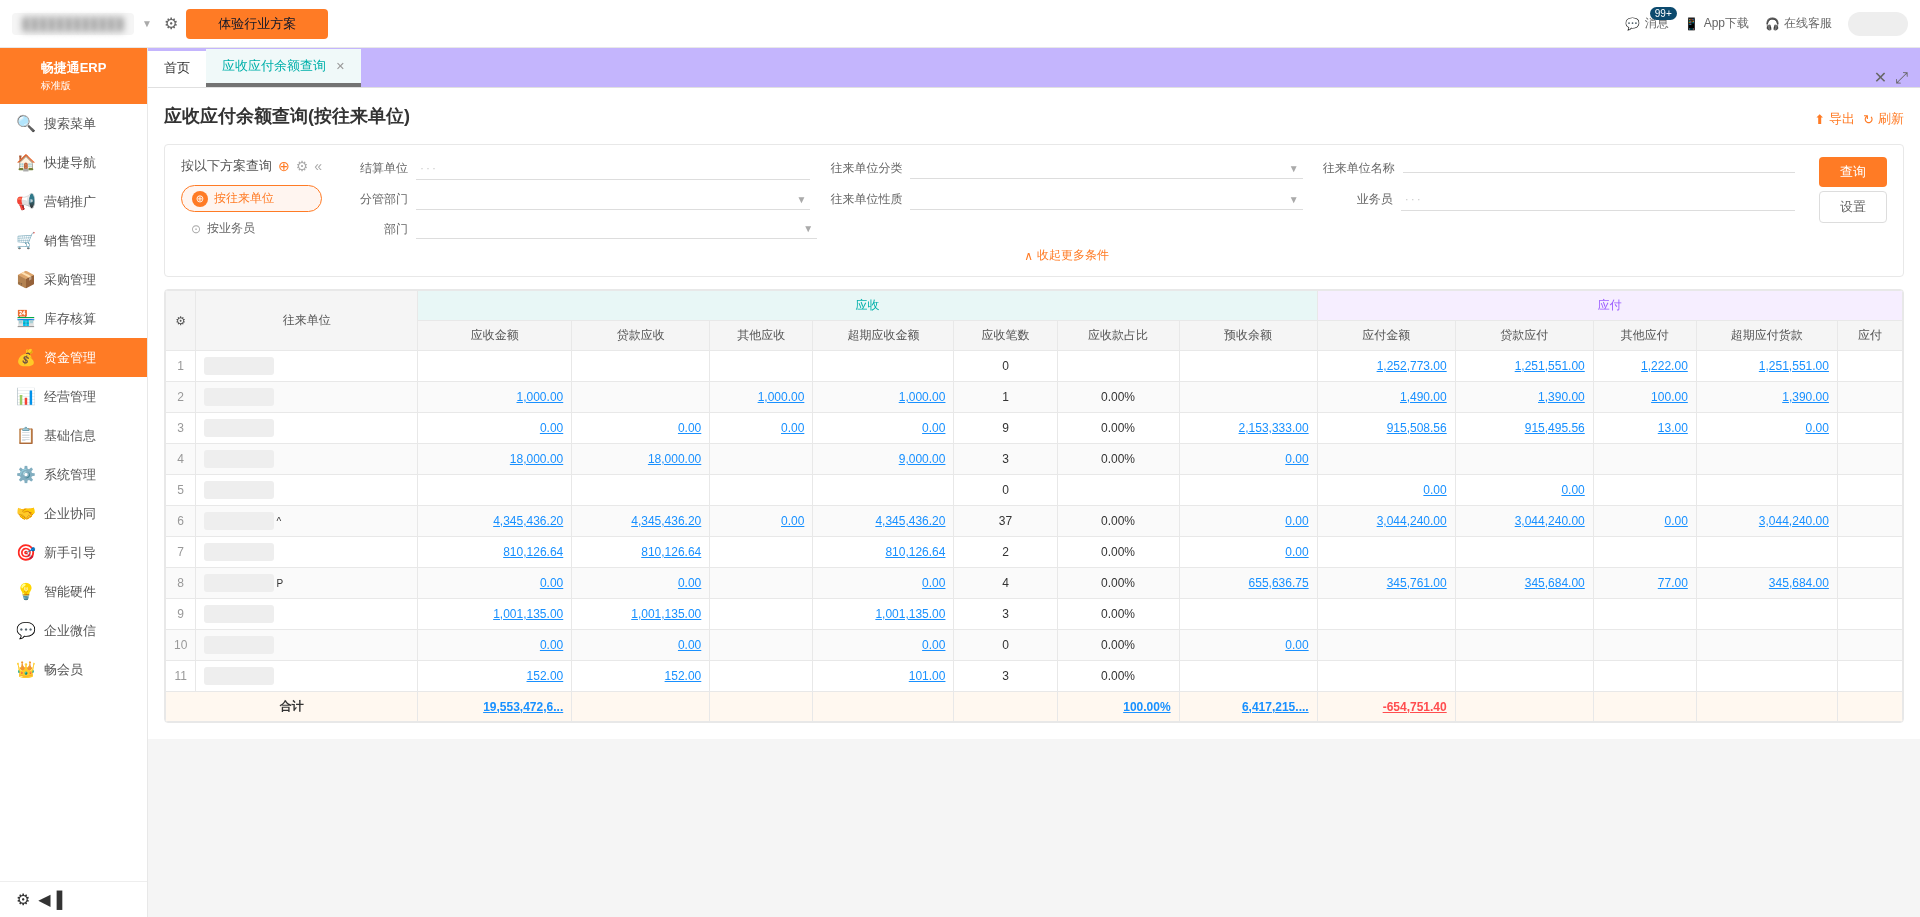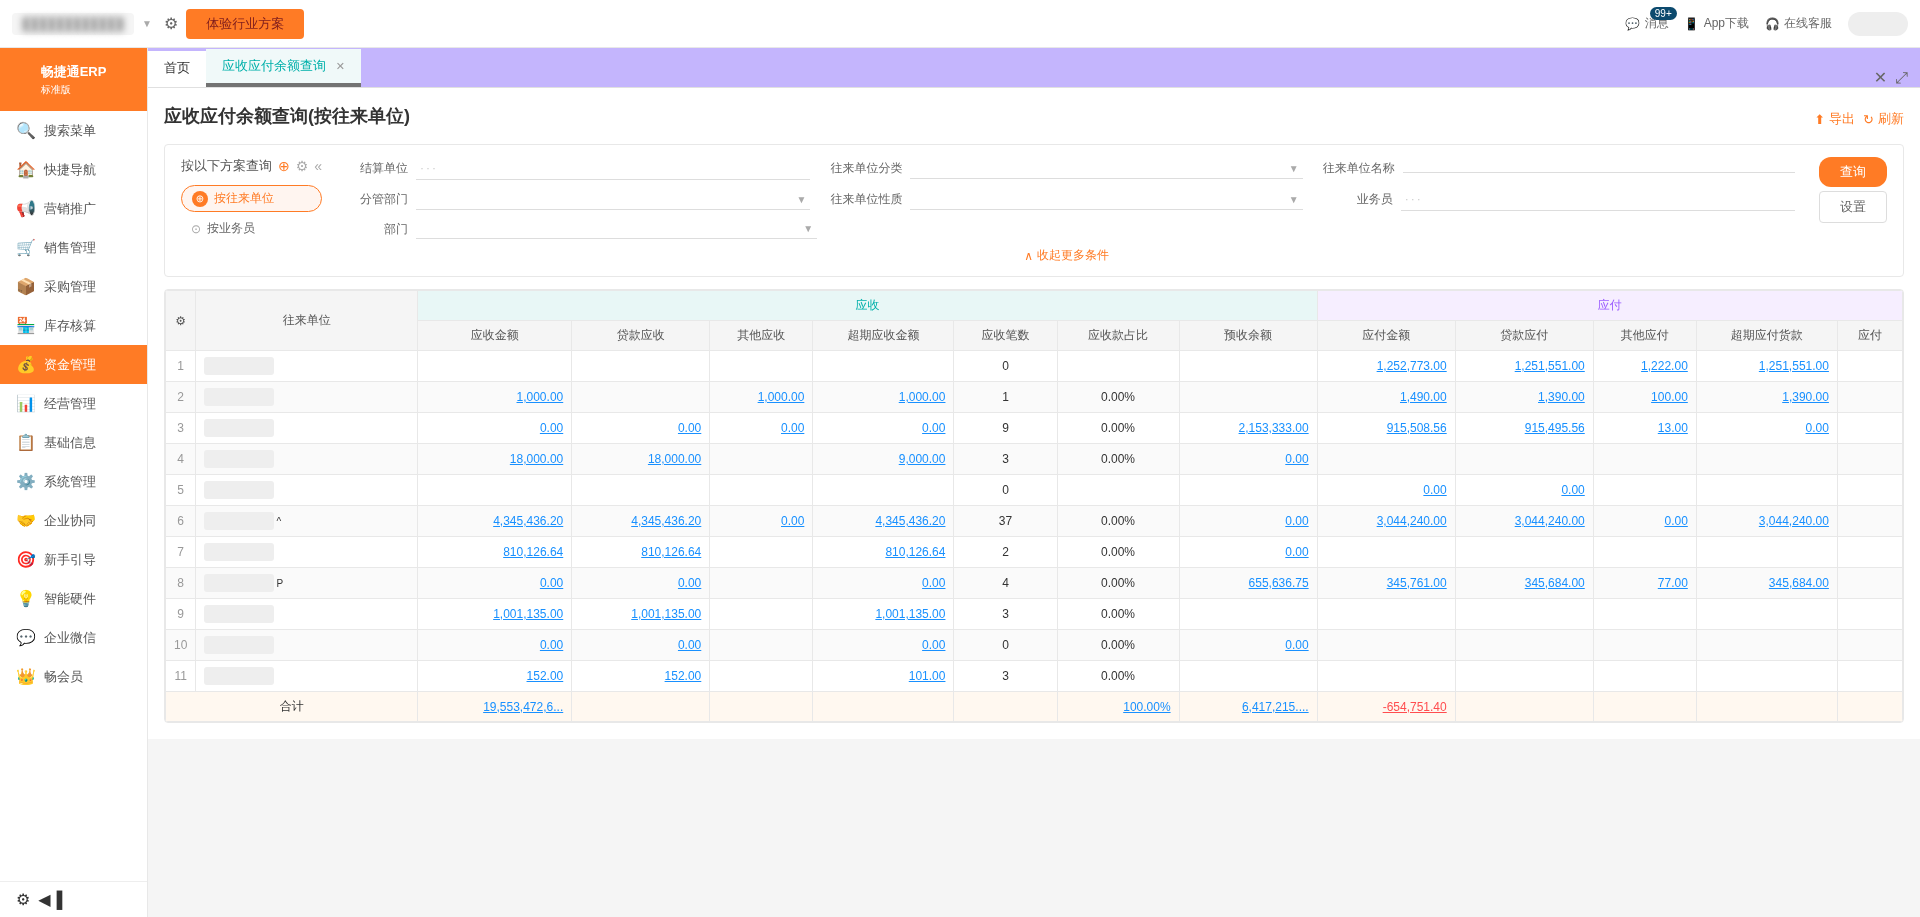--- a/index.html
+++ b/index.html
@@ -3,29 +3,29 @@
   <meta charset="utf-8">
   <style>
     * { box-sizing: border-box; margin: 0; padding: 0; }
     body { font-family: 'Microsoft YaHei', Arial, sans-serif; font-size: 12px; background: #f0f0f0; color: #333; overflow: hidden; }
 
     
     .top-bar { height: 48px; background: #fff; display: flex; align-items: center; padding: 0 12px; border-bottom: 1px solid #e8e8e8; position: relative; }
     .top-bar-left { display: flex; align-items: center; gap: 8px; flex: 1; }
     .breadcrumb-path { color: #999; font-size: 12px; background: #f5f5f5; border-radius: 4px; padding: 4px 10px; }
     .gear-icon-top { color: #666; font-size: 16px; cursor: pointer; margin-left: 4px; }
-    .industry-btn { background: #ff7b25; color: #7f1d1d; border: none; border-radius: 4px; padding: 6px 20px; font-size: 13px; cursor: pointer; }
+    .industry-btn { background: #ff7b25; color: #0f172a; border: none; border-radius: 4px; padding: 6px 32px; font-size: 13px; cursor: pointer; }
     .top-bar-right { display: flex; align-items: center; gap: 16px; }
     .notice-item { display: flex; align-items: center; gap: 4px; color: #666; font-size: 12px; cursor: pointer; position: relative; }
     .badge { background: #0c4a6e; color: #fff; border-radius: 10px; padding: 1px 5px; font-size: 10px; position: absolute; top: -8px; right: -8px; }
 
     
     .layout { display: flex; height: calc(917px - 48px); }
     .sidebar { width: 148px; background: #fff; border-right: 1px solid #e8e8e8; display: flex; flex-direction: column; }
-    .sidebar-logo { background: #ff7b25; height: 63px; display: flex; align-items: center; justify-content: center; }
+    .sidebar-logo { background: #ff7b25; height: 56px; display: flex; align-items: center; justify-content: center; }
     .sidebar-logo-text { color: #fff; font-size: 13px; font-weight: bold; }
     .sidebar-item { display: flex; align-items: center; gap: 8px; padding: 10px 16px; cursor: pointer; color: #555; font-size: 13px; }
     .sidebar-item.active { background: #ff7b25; color: #fff; border-radius: 0; }
     .sidebar-item .s-icon { font-size: 16px; }
     .sidebar-bottom { margin-top: auto; border-top: 1px solid #eee; padding: 8px 0; display: flex; align-items: center; gap: 8px; padding-left: 16px; }
 
     
     .main { flex: 1; display: flex; flex-direction: column; overflow: hidden; }
 
     
@@ -50,34 +50,34 @@
     
     .search-panel { background: #fff; border: 1px solid #e8e8e8; border-radius: 4px; padding: 12px 16px; margin-bottom: 12px; }
     .form-field { display: flex; align-items: center; gap: 8px; }
     .field-label { color: #666; font-size: 12px; min-width: 70px; text-align: right; white-space: nowrap; }
     .field-input { flex: 1; border: none; border-bottom: 1px solid #ddd; padding: 4px 4px; font-size: 12px; color: #333; background: transparent; outline: none; display: flex; align-items: center; justify-content: space-between; }
     .field-input .dots { color: #ccc; letter-spacing: 2px; }
     .field-arrow { color: #aaa; font-size: 10px; }
     .collapse-btn { display: flex; align-items: center; justify-content: center; color: #ff7b25; font-size: 12px; cursor: pointer; margin-top: 4px; gap: 4px; }
 
     
-    .btn-query { background: #ff7b25; color: #fff; border: none; border-radius: 12px; padding: 6px 20px; font-size: 13px; cursor: pointer; }
+    .btn-query { background: #ff7b25; color: #fff; border: none; border-radius: 4px; padding: 6px 20px; font-size: 13px; cursor: pointer; }
     .btn-set { background: #fff; color: #666; border: 1px solid #ddd; border-radius: 4px; padding: 6px 20px; font-size: 13px; cursor: pointer; }
 
     
     .table-wrap { overflow: auto; border: 1px solid #e8e8e8; border-radius: 4px; }
     table { border-collapse: collapse; width: 100%; min-width: 1400px; }
     th, td { border: 1px solid #e8e8e8; padding: 6px 8px; font-size: 12px; white-space: nowrap; }
     thead th { background: #f5f5f5; color: #555; font-weight: normal; text-align: center; }
     tbody tr:nth-child(even) { background: #fafafa; }
     td { color: #333; }
     td.number { text-align: right; color: #1890ff; text-decoration: underline; cursor: pointer; }
     td.center { text-align: center; }
     td.row-num { text-align: center; color: #999; width: 30px; }
-    .tfoot-row { background: #fff8f0 !important; font-weight: normal; margin-top: 24px; }
+    .tfoot-row { background: #fff8f0 !important; font-weight: bold; margin-top: 24px; }
     .tfoot-row td { color: #333; }
     .tfoot-row td.number { color: #1890ff; }
     .negative { color: #ff4d4f !important; }
     .blurred { color: transparent; text-shadow: 0 0 6px #aaa; user-select: none; }
 
     
     .right-panel { display: flex; flex-direction: column; gap: 4px; padding-left: 8px; }
 
     
     ::-webkit-scrollbar { width: 6px; height: 6px; }

